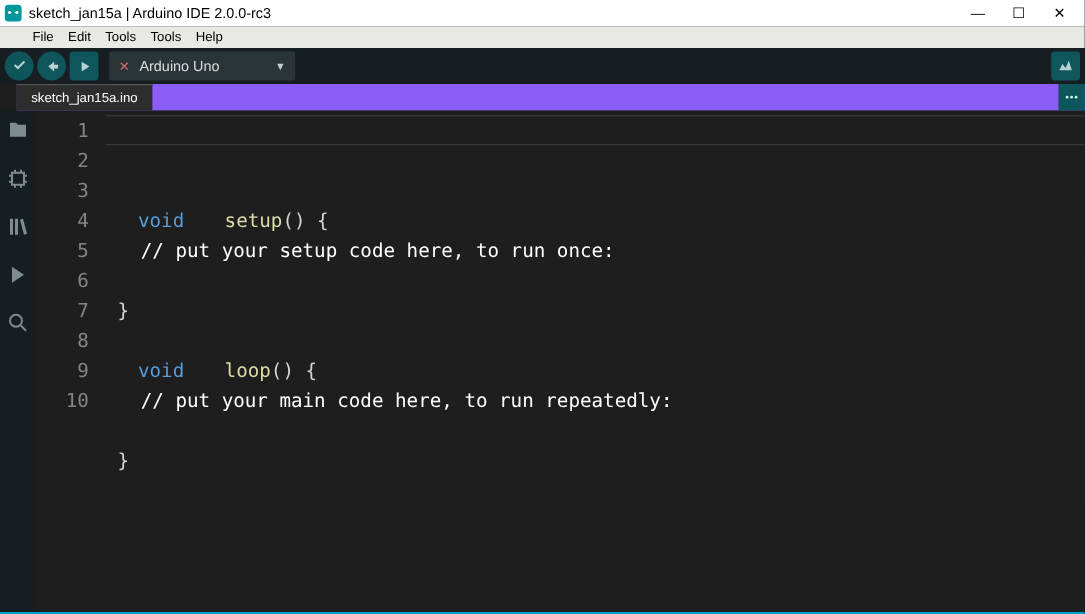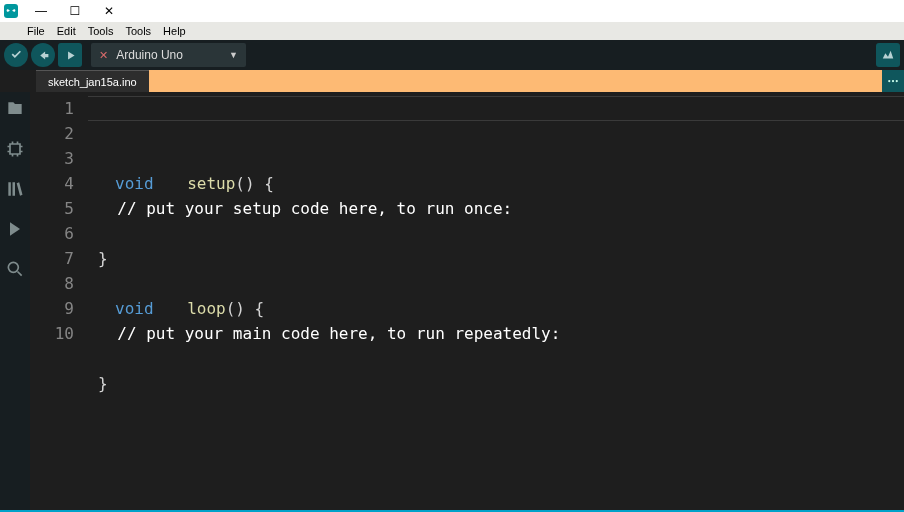--- a/index.html
+++ b/index.html
@@ -44,22 +44,22 @@
 .toolbar .boardsel {
   margin-left:6px; width:155px; height:24px; background:#2a3538;
   display:flex; align-items:center; padding:0 8px; font-size:12px; color:#ddd;
   border-radius:2px;
 }
 .toolbar .boardsel .xicon { color:#d86b6b; margin-right:8px; font-size:11px; }
 .toolbar .boardsel .chev { margin-left:auto; font-size:9px; color:#ccc; }
 .toolbar .spacer { flex:1; }
 
 .tabbar {
-  height:22px; background:#fdba74; display:flex; align-items:stretch;
-  margin-left:36px; position:relative;
+  height:22px; background:#8b5cf6; display:flex; align-items:stretch;
+  margin-left:14px; position:relative;
 }
 .tabbar .tab {
   background:#2d2d2d; padding:0 12px; display:flex; align-items:center;
   font-size:11px; color:#fff; border-top:1px solid #555;
 }
 .tabbar .tabspacer { flex:1; }
 .tabbar .morebtn {
   width:22px; background:#0f565c; display:flex; align-items:center; justify-content:center;
 }
 
@@ -93,20 +93,21 @@
 </style>
 </head>
 <body>
 
 <div class="titlebar">
   <div class="appicon">
     <svg viewBox="0 0 16 16">
         <path fill="#fff" d="M3 5c-1.1 0-2 .9-2 2s.9 2 2 2 3-2 3-2-1.9-2-3-2zm10 0c-1.1 0-3 2-3 2s1.9 2 3 2 2-.9 2-2-.9-2-2-2z"></path>
       </svg>
   </div>
+  <div class="title">sketch_jan15a | Arduino IDE 2.0.0-rc3</div>
   <div class="winbtn">—</div>
   <div class="winbtn">☐</div>
   <div class="winbtn">✕</div>
 </div>
 
 <div class="menubar">
   <div class="menu">File</div>
   <div class="menu">Edit</div>
   <div class="menu">Tools</div>
   <div class="menu">Tools</div>

